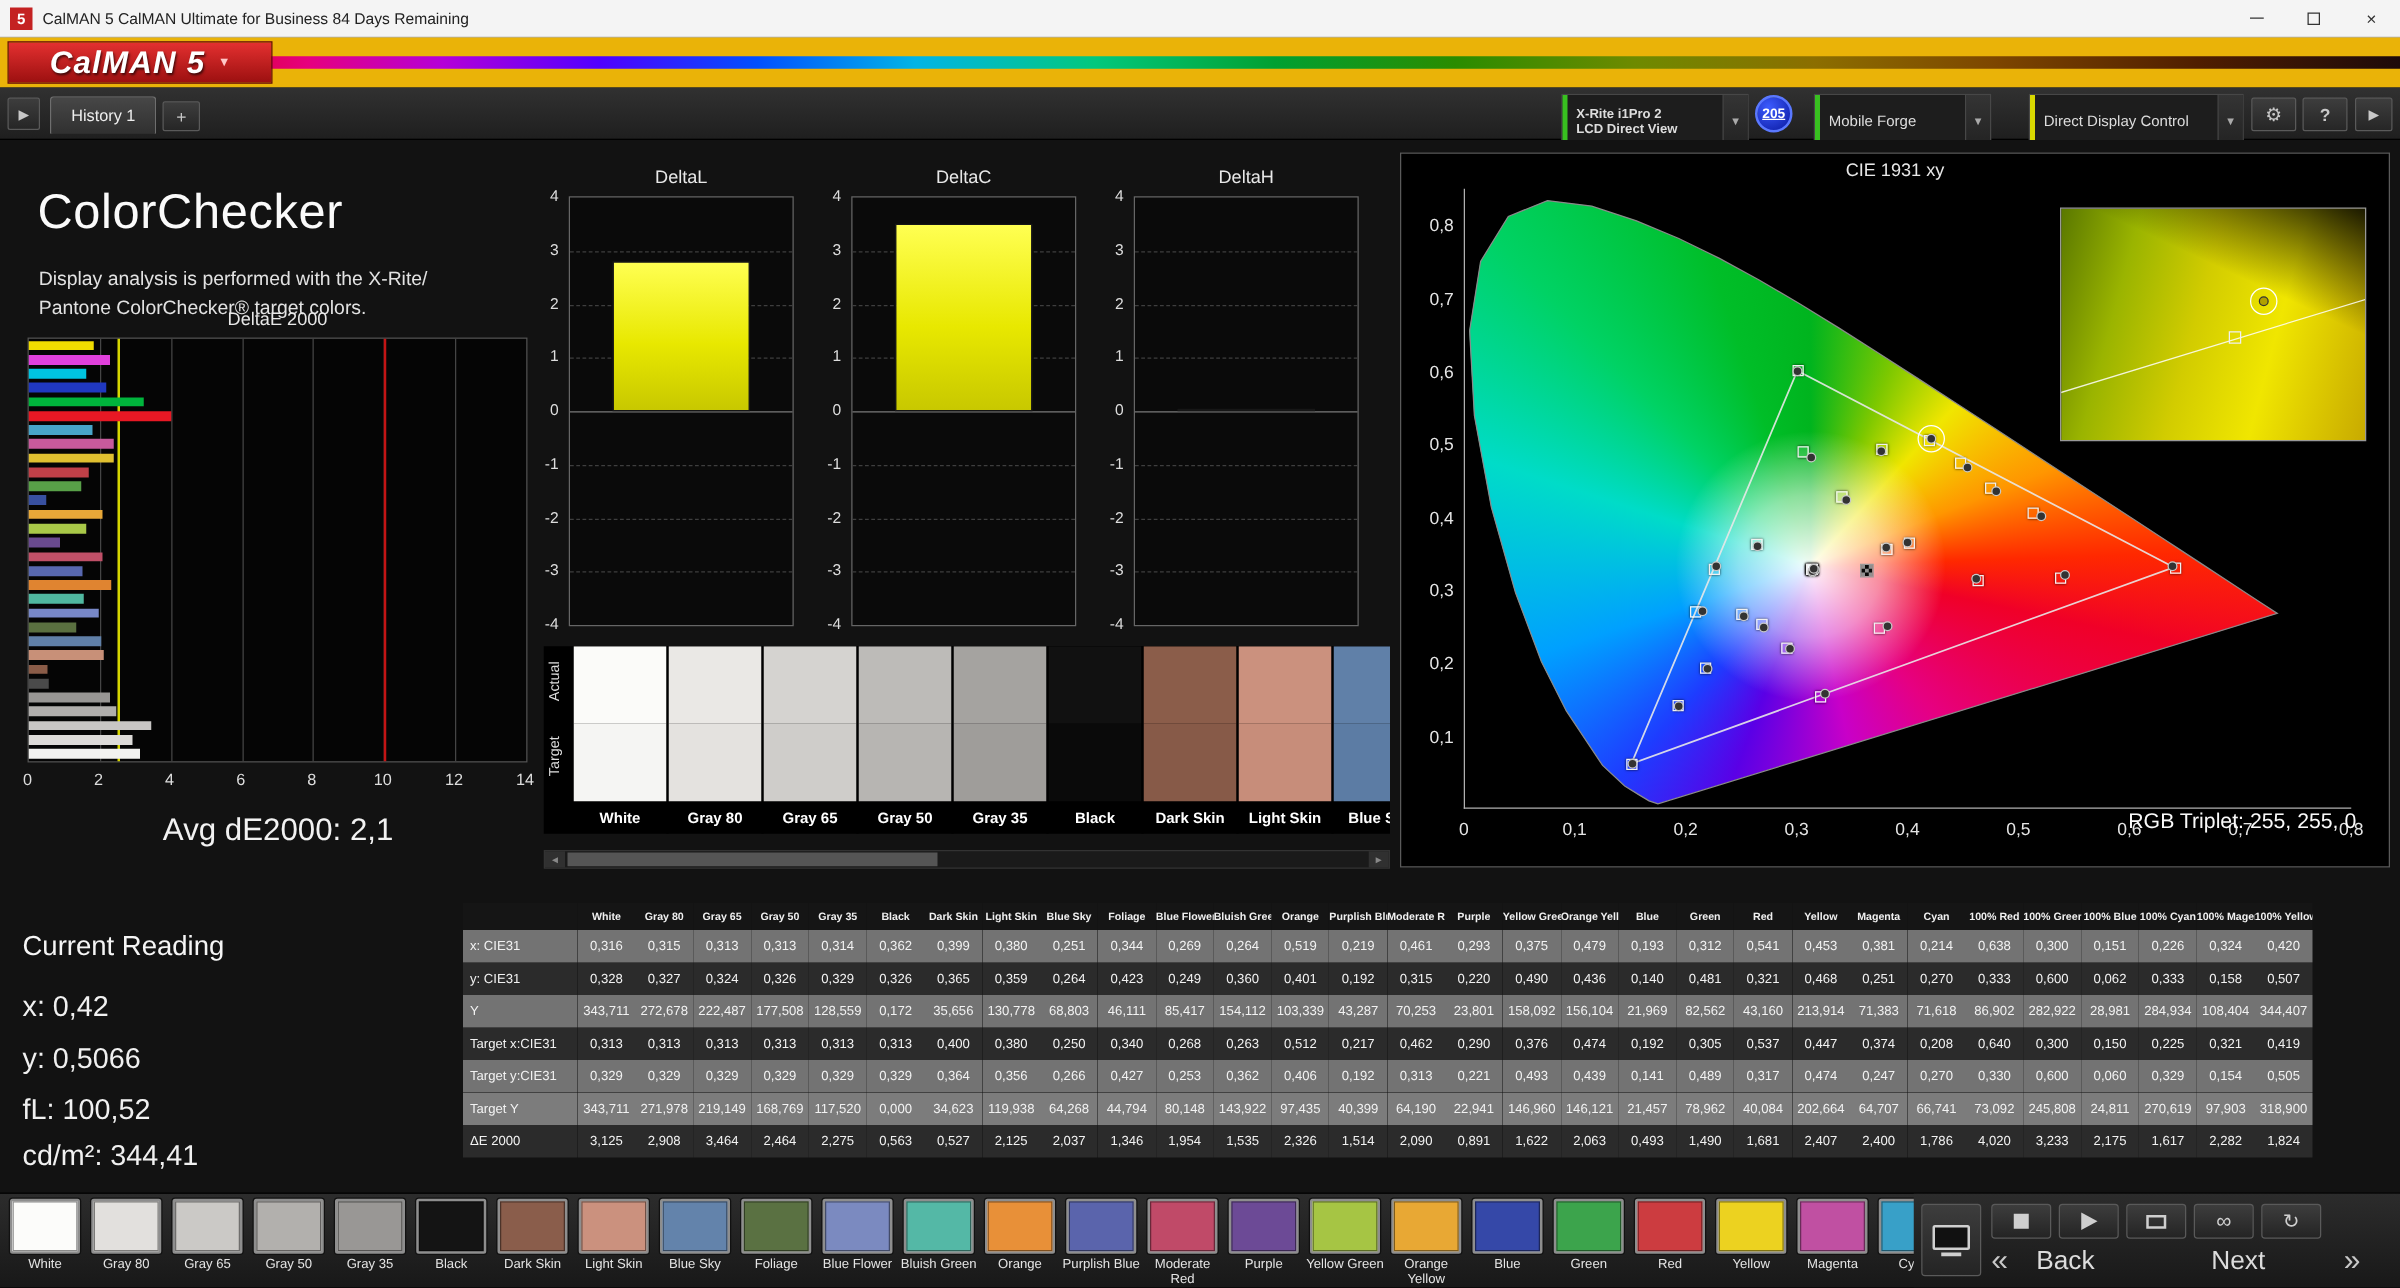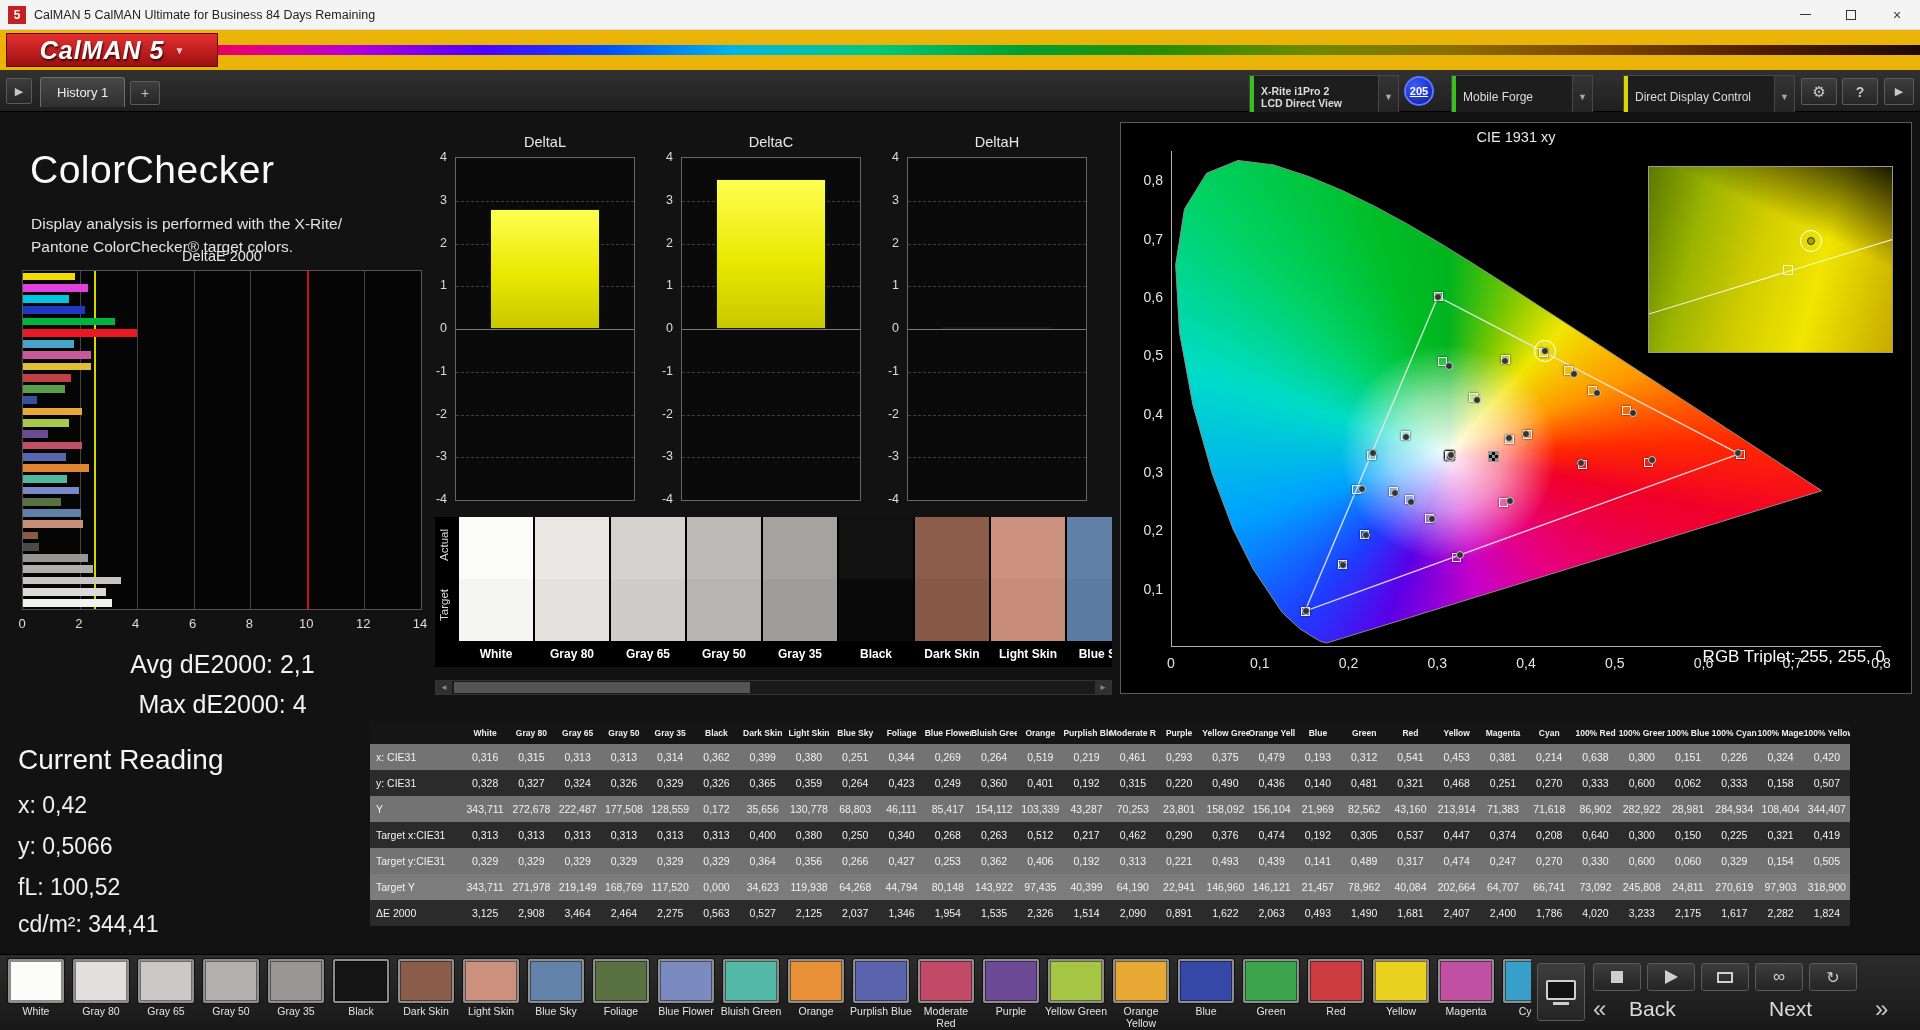--- a/index.html
+++ b/index.html
@@ -66,21 +66,21 @@
 #deltae-title{left:22px;width:400px;top:136px;}
 #deltae-plot{position:absolute;left:22px;top:158px;width:400px;height:340px;background:#050505;border:1px solid #555;}
 .vgrid{position:absolute;top:0;bottom:0;width:1px;background:#454545;}
 .refline{position:absolute;top:0;bottom:0;width:2px;}
 .hbar{position:absolute;left:0;}
 #deltae-axis{position:absolute;left:22px;top:504px;width:400px;height:18px;}
 .axis-num{position:absolute;transform:translateX(-50%);font-size:13px;color:#ddd;}
 .avg-label,.max-label{position:absolute;left:0;width:445px;text-align:center;font-size:25px;color:#f2f2f2;}
 .avg-label{top:538px;}
 .max-label{top:578px;}
-.cr-title{position:absolute;left:18px;top:632px;font-size:28px;color:#f5f5f5;}
+.cr-title{position:absolute;left:18px;top:632px;font-size:22px;color:#f5f5f5;}
 .cr-line{position:absolute;left:18px;font-size:23px;color:#f0f0f0;}
 #cr-x{top:680px;}#cr-y{top:721px;}#cr-fl{top:762px;}#cr-cd{top:799px;}
 
 
 .vplot{position:absolute;top:45px;width:180px;height:344px;background:#0a0a0a;border:1px solid #666;}
 #deltal-plot{left:455px;}#deltac-plot{left:681px;}#deltah-plot{left:907px;}
 .vticks{position:absolute;top:45px;width:28px;height:344px;}
 #deltal-ticks{left:424px;}#deltac-ticks{left:650px;}#deltah-ticks{left:876px;}
 .tick-num{position:absolute;right:5px;transform:translateY(-50%);font-size:12.5px;color:#ddd;}
 .hgrid{position:absolute;left:0;right:0;height:0;border-top:1px dashed #3e3e3e;}
@@ -296,21 +296,20 @@
         <div class="axis-num" style="left: 56.8571px;">2</div>
         <div class="axis-num" style="left: 113.714px;">4</div>
         <div class="axis-num" style="left: 170.571px;">6</div>
         <div class="axis-num" style="left: 227.429px;">8</div>
         <div class="axis-num" style="left: 284.286px;">10</div>
         <div class="axis-num" style="left: 341.143px;">12</div>
         <div class="axis-num" style="left: 398px;">14</div>
       </div>
 
     <div class="avg-label">Avg dE2000: 2,1</div>
-    <div class="max-label">Max dE2000: 4</div>
 
     <div class="cr-title">Current Reading</div>
     <div class="cr-line" id="cr-x">x: 0,42</div>
     <div class="cr-line" id="cr-y">y: 0,5066</div>
     <div class="cr-line" id="cr-fl">fL: 100,52</div>
     <div class="cr-line" id="cr-cd">cd/m²: 344,41</div>
 
     <div class="chart-title" id="deltal-title">DeltaL</div>
     <div class="vticks" id="deltal-ticks">
         <div class="tick-num" style="top: 342px;">-4</div>

